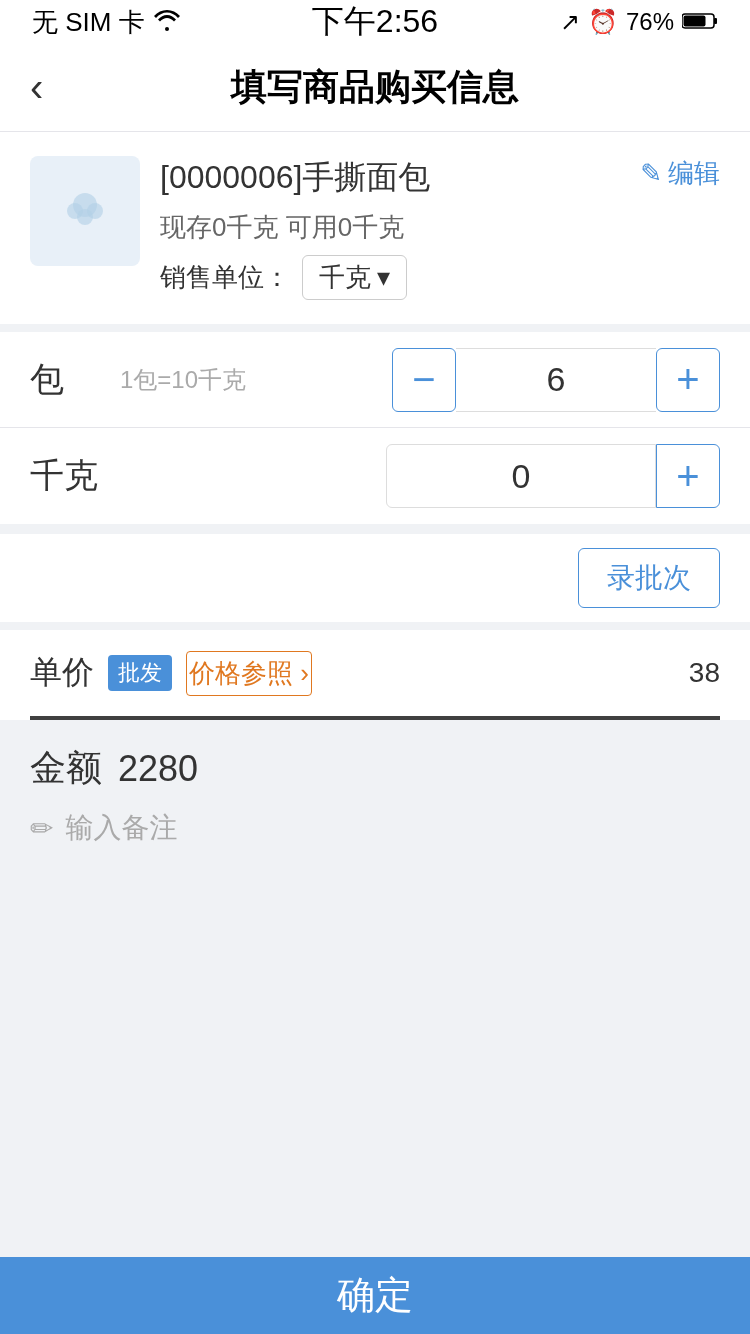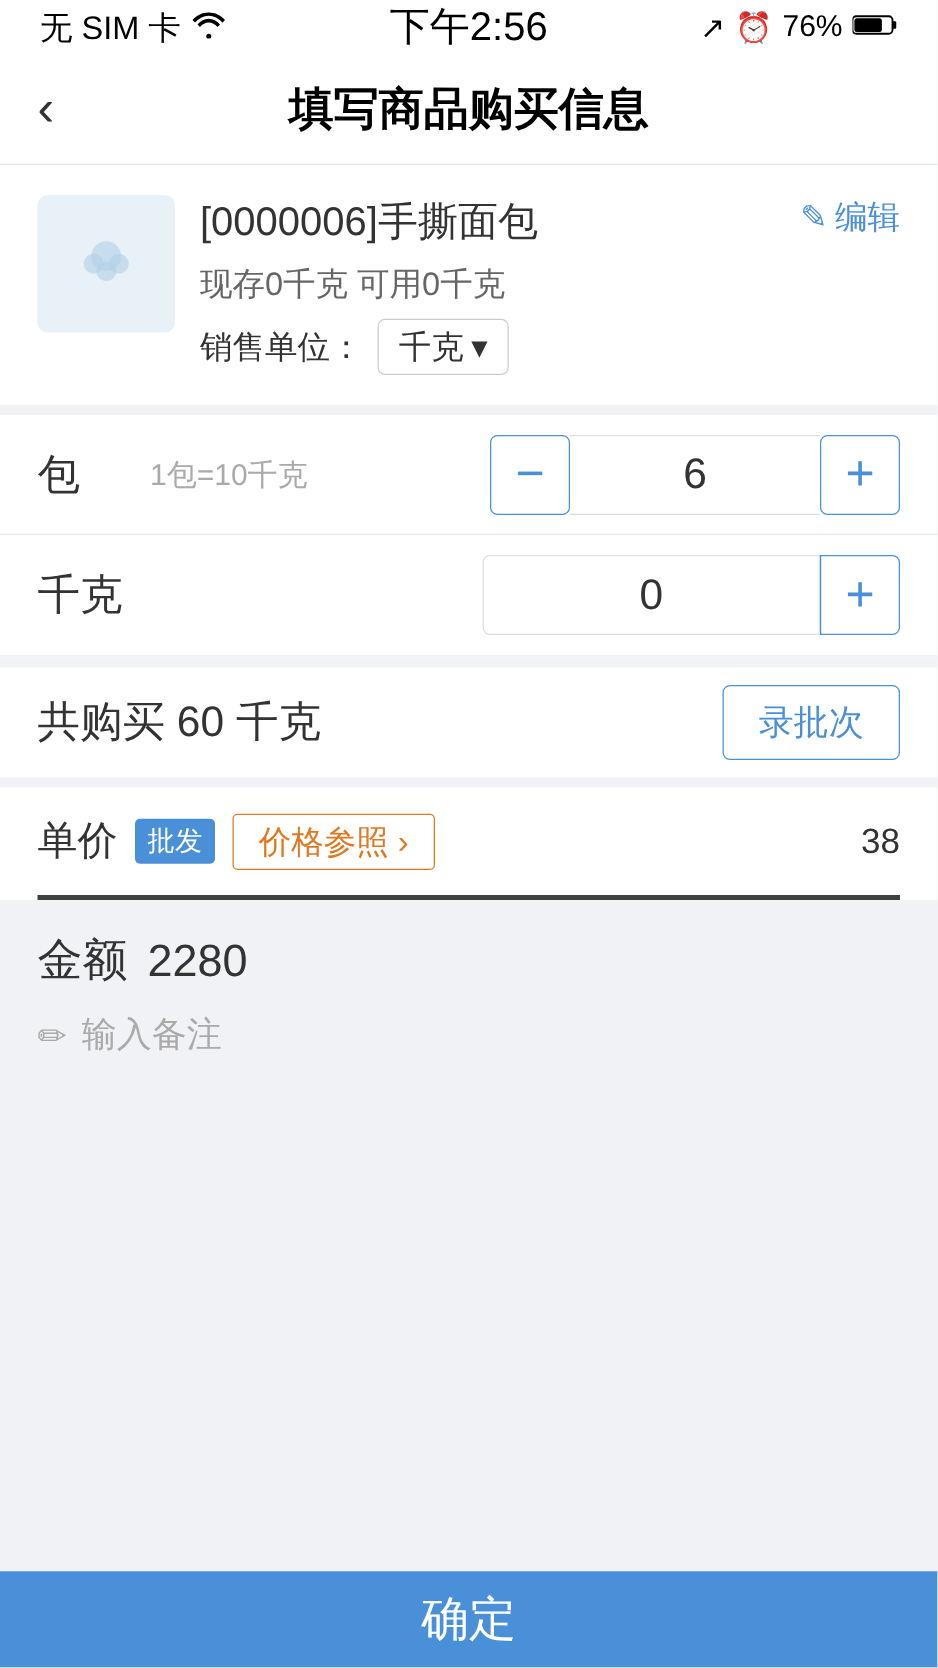--- a/index.html
+++ b/index.html
@@ -244,21 +244,21 @@
       background: #4a90d9;
       color: #fff;
       font-size: 22px;
       border-radius: 4px;
       padding: 3px 10px;
     }
     .price-ref-btn {
       margin-left: 14px;
       border: 1.5px solid #e07820;
       border-radius: 4px;
-      padding: 4px 20px;
+      padding: 4px 2px;
       font-size: 26px;
       color: #e07820;
       display: flex;
       align-items: center;
       gap: 4px;
       cursor: pointer;
     }
     .price-value {
       margin-left: auto;
       font-size: 28px;
@@ -396,21 +396,20 @@
   <div class="form-row">
     <span class="form-label">千克</span>
     <div class="form-controls">
       <input class="qty-only-input" type="text" value="0" style="">
       <button class="qty-btn" style="border-radius: 0 6px 6px 0;">+</button>
     </div>
   </div>
 </div>
 
 <div class="total-row">
-  <span class="total-label">共购买 60 千克</span>
   <button class="batch-btn">录批次</button>
 </div>
 
 <div class="price-section">
   <div class="price-row">
     <span class="price-label">单价</span>
     <span class="price-tag">批发</span>
     <div class="price-ref-btn">
       <span>价格参照 ›</span>
     </div>

